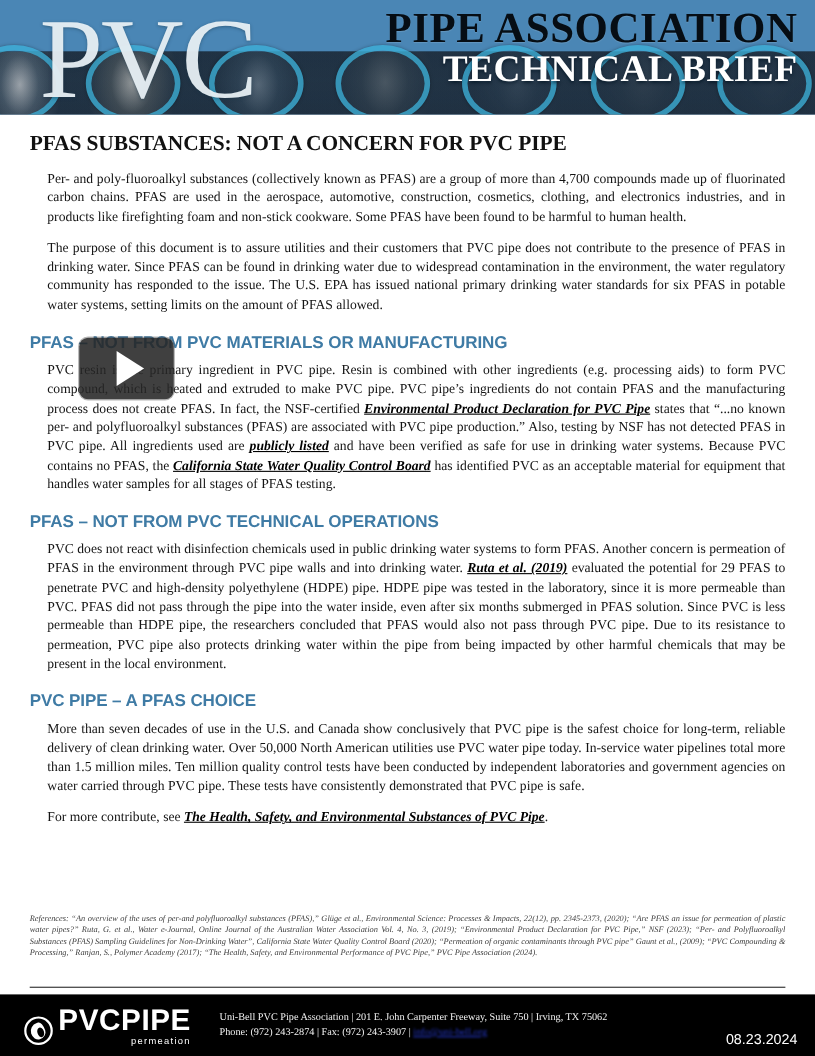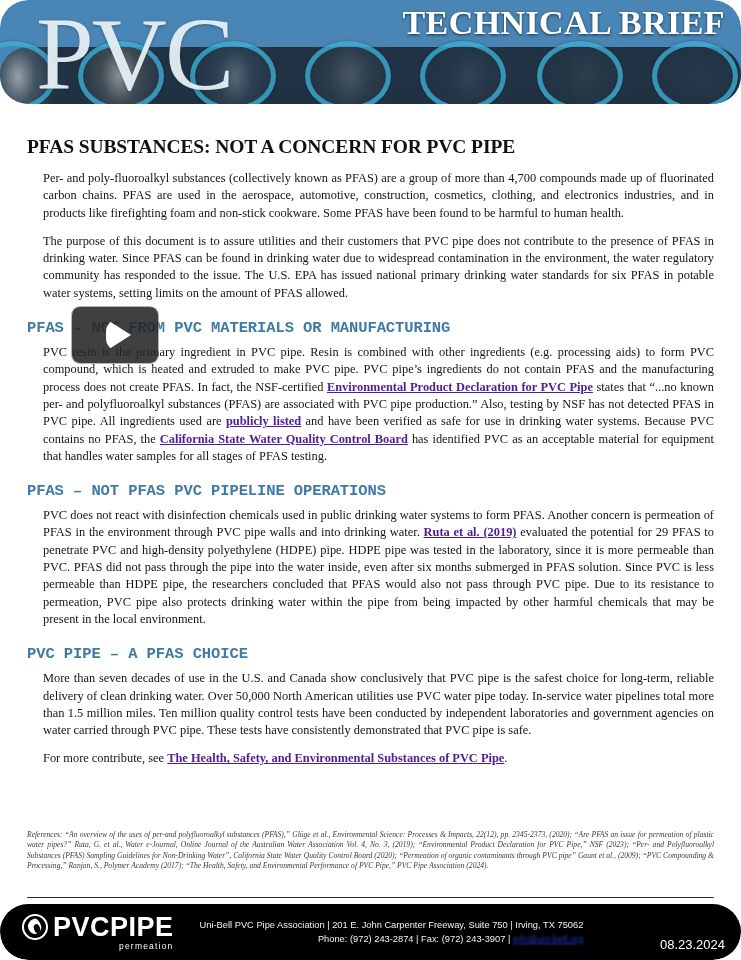--- a/index.html
+++ b/index.html
@@ -1,15 +1,15 @@
 <!DOCTYPE html>
 <html><head>
 <meta charset="utf-8">
 <style>
-  * { box-sizing: border-box; border-radius: 28px; }
+  * { box-sizing: border-box; }
   html, body { margin:0; padding:0; }
   body {
     width:741px; height:960px;
     background:#ffffff;
     font-family:"Liberation Serif", serif;
     color:#1a1a1a;
     overflow:hidden;
     position:relative;
   }
 
@@ -70,41 +70,42 @@
 
   
   .content{
     position:absolute; top:104px; left:0; width:741px;
     padding:12px 27px 0 27px;
   }
   h1.doc-title{
     font-family:"Liberation Serif", serif;
     font-size:19.5px; font-weight:700;
     color:#111111;
-    margin:20px 0 12px 0;
+    margin:4px 0 12px 0;
     letter-spacing:-.1px;
   }
   h2.sec{
-    font-family:Liberation Mono, monospace;
+    font-family:Liberation Sans, sans-serif;
     font-size:15.5px; font-weight:700;
     color:#3f7ba5;
     margin:17px 0 7px 0;
     letter-spacing:-.1px;
   }
   p.body{
     font-family:"Liberation Serif", serif;
     font-size:12.4px;
     line-height:17.3px;
     text-align:justify;
     margin:0 0 11px 16px;
     color:#141414;
   }
   p.body:last-child{ margin-bottom:0; }
   a.lnk{
-    color:#4c1d95;
+    color:#000000;
+    font-style:italic;
     font-weight:600;
     text-decoration:underline;
   }
 
   
   .play-overlay{
     position:absolute;
     left:72px; top:307px;
     width:86px; height:56px;
     background:rgba(38,38,38,.88);
@@ -136,21 +137,21 @@
     height:1px; background:#2a2a2a;
   }
 
   
   .footer{
     position:absolute; left:0; bottom:0; width:741px; height:56px;
     background:#000000;
     display:flex; align-items:center;
   }
   .logo-wrap{
-    display:flex; align-items:flex-start; margin-left:22px;
+    display:flex; align-items:flex-end; margin-left:22px;
   }
   .logo-mark{
     width:26px; height:26px; border-radius:50%;
     border:2.5px solid #ffffff;
     position:relative; margin-right:5px; flex:none;
     background:#000;
   }
   .logo-mark::before{
     content:""; position:absolute; left:4px; top:3.5px;
     width:13px; height:15px;
@@ -171,25 +172,24 @@
     font-weight:700; font-size:27px; letter-spacing:.5px;
     color:#ffffff;
   }
   .logo-sub{
     font-family:"Liberation Sans", sans-serif;
     font-size:8.5px; letter-spacing:1.2px;
     color:#ffffff; text-align:right; margin-top:1px;
   }
   .foot-info{
     margin-left:26px;
-    font-family:Liberation Sans, sans-serif;
+    font-family:Liberation Serif, serif;
     font-size:9.3px;
     line-height:14px;
     color:#f2f2f2;
-    text-align:right;
   }
   .foot-info .row{ white-space:nowrap; }
   a.mailto{
     color:#2437c9;
     text-decoration:underline;
     filter:blur(1.1px);
   }
   .foot-date{
     position:absolute; right:16px; bottom:8px;
     font-family:"Liberation Sans", sans-serif;
@@ -205,35 +205,36 @@
     <div class="rim" style="left:-30px"></div>
     <div class="rim" style="left:78px"></div>
     <div class="rim" style="left:190px"></div>
     <div class="rim" style="left:305px"></div>
     <div class="rim" style="left:420px"></div>
     <div class="rim" style="left:537px"></div>
     <div class="rim" style="left:652px"></div>
   </div>
   <div class="banner-pvc">PVC</div>
   <div class="banner-right">
+    <div class="banner-line1">PIPE ASSOCIATION</div>
     <div class="banner-line2">TECHNICAL BRIEF</div>
   </div>
 </div>
 
 <div class="content">
 
   <h1 class="doc-title">PFAS SUBSTANCES: NOT A CONCERN FOR PVC PIPE</h1>
 
   <p class="body">Per- and poly-fluoroalkyl substances (collectively known as PFAS) are a group of more than 4,700 compounds made up of fluorinated carbon chains. PFAS are used in the aerospace, automotive, construction, cosmetics, clothing, and electronics industries, and in products like firefighting foam and non-stick cookware. Some PFAS have been found to be harmful to human health.</p>
   <p class="body">The purpose of this document is to assure utilities and their customers that PVC pipe does not contribute to the presence of PFAS in drinking water. Since PFAS can be found in drinking water due to widespread contamination in the environment, the water regulatory community has responded to the issue. The U.S. EPA has issued national primary drinking water standards for six PFAS in potable water systems, setting limits on the amount of PFAS allowed.</p>
 
   <h2 class="sec">PFAS – NOT FROM PVC MATERIALS OR MANUFACTURING</h2>
   <p class="body"><span>PVC resin is the primary ingredient in PVC pipe. Resin is combined with other ingredients (e.g. processing aids) to form PVC compound, which is heated and extruded to make PVC pipe. PVC pipe’s ingredients do not contain PFAS and the manufacturing process does not create PFAS. In fact, the NSF-certified </span><a class="lnk" href="#">Environmental Product Declaration for PVC Pipe</a><span> states that “...no known per- and polyfluoroalkyl substances (PFAS) are associated with PVC pipe production.” Also, testing by NSF has not detected PFAS in PVC pipe. All ingredients used are </span><a class="lnk" href="#">publicly listed</a><span> and have been verified as safe for use in drinking water systems. Because PVC contains no PFAS, the </span><a class="lnk" href="#">California State Water Quality Control Board</a><span> has identified PVC as an acceptable material for equipment that handles water samples for all stages of PFAS testing.</span></p>
 
-  <h2 class="sec">PFAS – NOT PFAS PVC PIPELINE OPERATIONS</h2>
+  <h2 class="sec">PFAS – NOT FROM PVC TECHNICAL OPERATIONS</h2>
   <p class="body"><span>PVC does not react with disinfection chemicals used in public drinking water systems to form PFAS. Another concern is permeation of PFAS in the environment through PVC pipe walls and into drinking water. </span><a class="lnk" href="#">Ruta et al. (2019)</a><span> evaluated the potential for 29 PFAS to penetrate PVC and high-density polyethylene (HDPE) pipe. HDPE pipe was tested in the laboratory, since it is more permeable than PVC. PFAS did not pass through the pipe into the water inside, even after six months submerged in PFAS solution. Since PVC is less permeable than HDPE pipe, the researchers concluded that PFAS would also not pass through PVC pipe. Due to its resistance to permeation, PVC pipe also protects drinking water within the pipe from being impacted by other harmful chemicals that may be present in the local environment.</span></p>
 
   <h2 class="sec">PVC PIPE – A PFAS CHOICE</h2>
   <p class="body">More than seven decades of use in the U.S. and Canada show conclusively that PVC pipe is the safest choice for long-term, reliable delivery of clean drinking water. Over 50,000 North American utilities use PVC water pipe today. In-service water pipelines total more than 1.5 million miles. Ten million quality control tests have been conducted by independent laboratories and government agencies on water carried through PVC pipe. These tests have consistently demonstrated that PVC pipe is safe.</p>
   <p class="body"><span>For more contribute, see </span><a class="lnk" href="#">The Health, Safety, and Environmental Substances of PVC Pipe</a><span>.</span></p>
 </div>
 
 <div class="play-overlay">
   <div class="tri"></div>
 </div>

